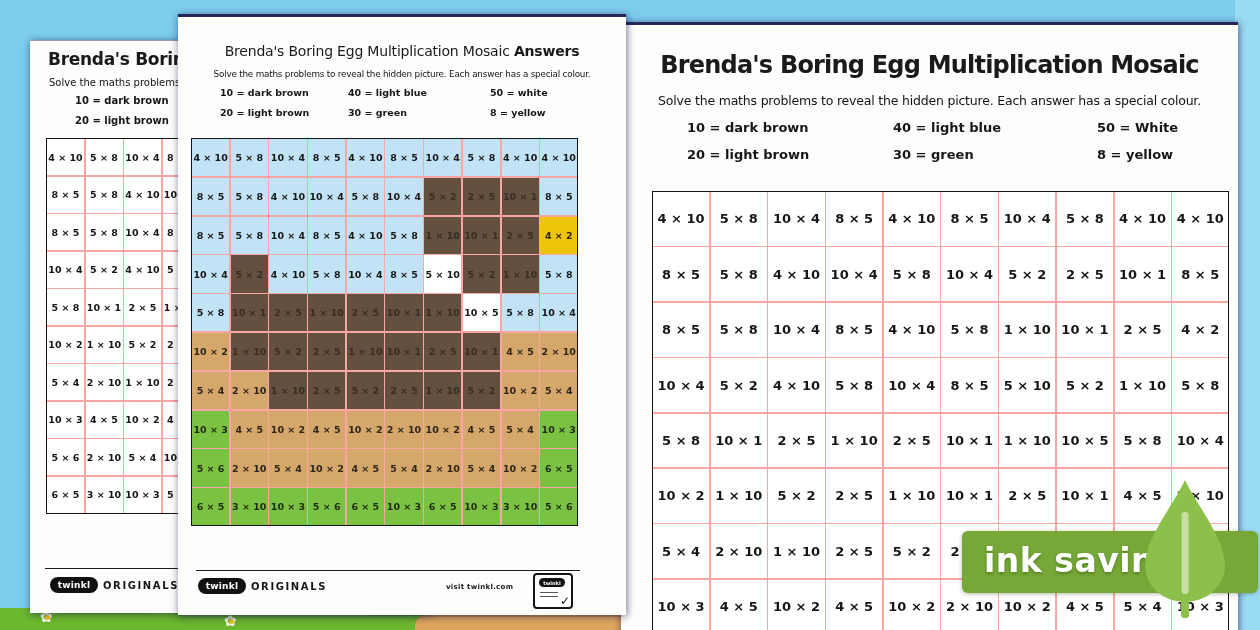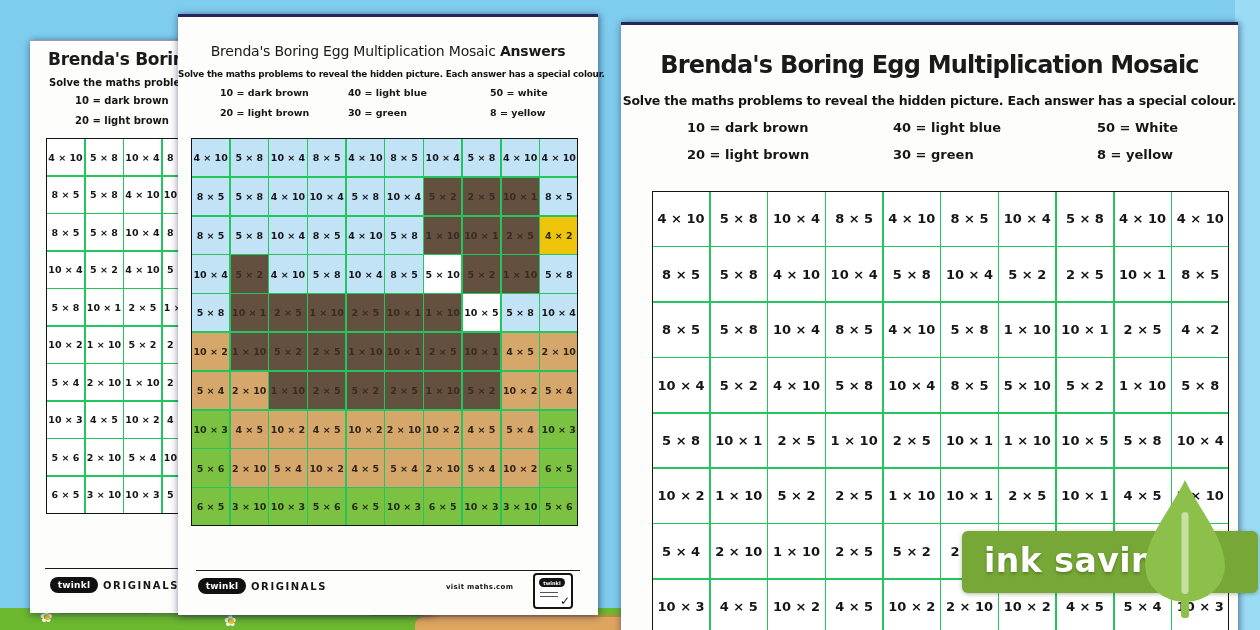--- a/index.html
+++ b/index.html
@@ -24,30 +24,30 @@
   .flower{position:absolute;font-size:15px;color:#FFFDF2;line-height:1;}
   .flower::after{content:"";position:absolute;left:5px;top:5px;width:5px;height:5px;background:#F4C521;border-radius:50%;}
   .flower.f1{left:40px;top:610px;}
   .flower.f2{left:224px;top:614px;}
   .dot{position:absolute;width:5px;height:5px;border-radius:50%;}
   .dot.red{left:906px;top:618px;background:#D04437;}
   .dot.blue{left:1074px;top:620px;background:#3E7BD6;}
   
   .page{position:absolute;background:#FDFDFC;box-shadow:0 2px 8px rgba(20,20,70,.40),2px 0 6px rgba(20,20,70,.25);}
   .page-left{left:30px;top:40px;width:403px;height:572px;z-index:2;border-top:1px solid #9a9aac;}
-  .page-middle{left:178px;top:14px;width:420px;height:598px;z-index:4;border-top:3px solid #26265A;}
+  .page-middle{left:178px;top:14px;width:420px;height:598px;z-index:4;border-top:3px solid #26265A;padding-left:28px;}
   .page-right{left:621px;top:22px;width:617px;height:640px;z-index:3;border-top:3px solid #26265A;}
   .ttl{position:absolute;font-weight:bold;color:#1a1a1a;white-space:nowrap;}
-  .sub{position:absolute;font-weight:bold;color:#141414;white-space:nowrap;}
+  .sub{position:absolute;font-weight:normal;color:#141414;white-space:nowrap;}
   
   .page-left .ttl{left:18px;top:8px;font-size:17px;letter-spacing:-.3px;}
   .page-left .sub{left:19px;top:36px;font-size:10px;}
   .page-left .keyline{position:absolute;left:45px;font-size:10px;font-weight:bold;white-space:nowrap;}
   .page-left .k1{top:54px;} .page-left .k2{top:74px;}
-  .grid{display:grid;position:absolute;border:1.5px solid #141414;background:#22c55e;gap:1.5px;}
+  .grid{display:grid;position:absolute;border:1.5px solid #141414;background:#fca5a5;gap:1.5px;}
   .cell{display:flex;align-items:center;justify-content:center;background:#fff;font-weight:bold;white-space:nowrap;}
   .grid-left{left:16px;top:97px;grid-template-columns:repeat(4,37px);grid-auto-rows:36px;}
   .grid-left .cell{font-size:9.5px;}
   
   .page-middle .ttl{left:0;top:26px;width:100%;text-align:center;font-size:14px;font-weight:normal;letter-spacing:-.2px;}
   .page-middle .ttl b{font-weight:bold;}
   .page-middle .sub{left:0;top:52px;width:100%;text-align:center;font-size:8.8px;letter-spacing:-.2px;}
   .keyrow{position:absolute;display:grid;font-weight:bold;white-space:nowrap;}
   .page-middle .keyrow{left:42px;grid-template-columns:128px 142px auto;font-size:9.5px;}
   .page-middle .kr1{top:70px;} .page-middle .kr2{top:90px;}
@@ -283,21 +283,21 @@
         <div class="cell c-green">6 × 5</div>
         <div class="cell c-green">10 × 3</div>
         <div class="cell c-green">3 × 10</div>
         <div class="cell c-green">5 × 6</div>
       </div>
     <div class="footer-line"></div>
     <div class="brand">
       <span class="cloud">twinkl</span>
       <span class="originals">ORIGINALS</span>
     </div>
-    <div class="visit">visit maths.com</div>
+    <div class="visit">visit twinkl.com</div>
     <div class="stamp">
       <span class="mini-cloud">twinkl</span>
       <span class="sline s1"></span>
       <span class="sline s2"></span>
       <span class="check">✓</span>
     </div>
   </div>
 
   <div class="page page-right">
     <div class="ttl">Brenda's Boring Egg Multiplication Mosaic</div>

